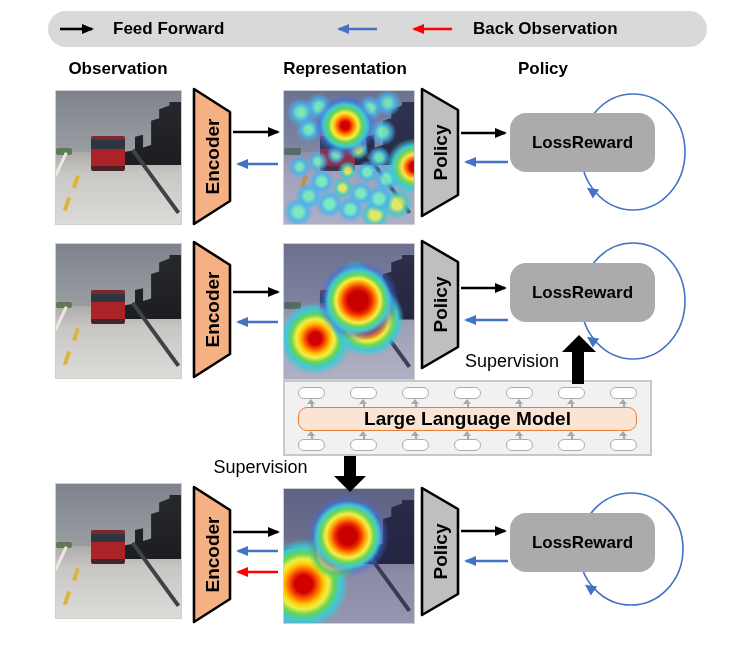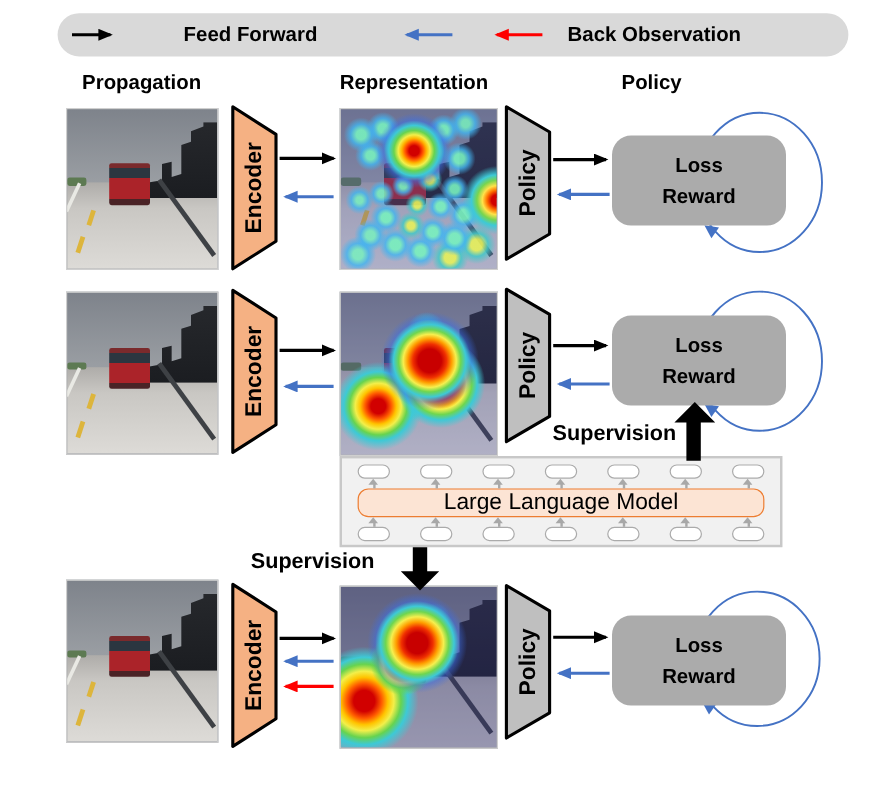--- a/index.html
+++ b/index.html
@@ -80,65 +80,65 @@
     radial-gradient(circle at 60% 20%,rgba(62,201,214,.75) 0 4%,rgba(60,110,230,0) 10%),
     radial-gradient(circle at 2% 88%,rgba(62,201,214,.7) 0 5%,rgba(60,110,230,0) 12%);}
 
   
   .trap{z-index:1;}
   .trap svg{position:absolute;left:0;top:0;}
   .trap-label{position:absolute;left:0;top:0;right:0;bottom:0;display:flex;align-items:center;justify-content:center;
               transform:rotate(-90deg);font-size:19px;font-weight:bold;white-space:nowrap;}
 
   
-  .loss-box{left:510px;width:145px;height:75px;background:#ABABAB;border-radius:16px;z-index:1;
-            display:flex;flex-direction:column;align-items:center;justify-content:center;
+  .loss-box{left:510px;width:145px;height:59px;background:#ABABAB;border-radius:16px;z-index:1;
+            display:flex;flex-direction:row;align-items:center;justify-content:center;
             font-size:17px;font-weight:bold;line-height:1.5;}
 
   
-  .supervision{font-size:18px;font-weight:bold;z-index:2;}
+  .supervision{font-size:18px;font-weight:normal;z-index:2;}
 
   
   .llm{left:283px;top:380px;width:369px;height:76px;background:#F1F1F1;border:2px solid #C8C8C8;
        box-sizing:border-box;z-index:1;display:flex;flex-direction:column;justify-content:space-between;
        padding:5px 13px;}
   .pill-row{display:flex;justify-content:space-between;}
   .pill{width:27px;height:12px;background:#ffffff;border:1.6px solid #ababab;border-radius:7px;box-sizing:border-box;}
   .arrow-row{display:flex;justify-content:space-between;height:8px;}
   .arow{width:27px;display:flex;justify-content:center;position:relative;}
   .upa{position:relative;width:9px;height:8px;}
   .upa::before{content:"";position:absolute;left:0;top:0;border-left:4.5px solid transparent;
                border-right:4.5px solid transparent;border-bottom:5px solid #a8a8a8;}
   .upa::after{content:"";position:absolute;left:3.5px;top:4px;width:2px;height:4px;background:#a8a8a8;}
   .llm-core{height:26px;background:#FCE4D4;border:1.8px solid #ED7D31;border-radius:9px;box-sizing:border-box;
-            display:flex;align-items:center;justify-content:center;font-size:19px;font-weight:normal;}
+            display:flex;align-items:center;justify-content:center;font-size:19px;font-weight:bold;}
 </style>
 </head>
 <body>
 
 <svg class="underlay" width="731" height="664">
   <g>
     <ellipse cx="633" cy="152" rx="52" ry="58" fill="none" stroke="#4472C4" stroke-width="1.6"></ellipse>
     <polygon points="0,-5.5 11,0 0,5.5" fill="#4472C4" transform="translate(596,194) rotate(215)"></polygon>
   </g>
   <g>
     <ellipse cx="633" cy="301" rx="52" ry="58" fill="none" stroke="#4472C4" stroke-width="1.6"></ellipse>
     <polygon points="0,-5.5 11,0 0,5.5" fill="#4472C4" transform="translate(596,343) rotate(215)"></polygon>
   </g>
   <g>
     <ellipse cx="631" cy="549" rx="52" ry="56" fill="none" stroke="#4472C4" stroke-width="1.6"></ellipse>
     <polygon points="0,-5.5 11,0 0,5.5" fill="#4472C4" transform="translate(594,591) rotate(215)"></polygon>
   </g>
 </svg>
 
 <div class="abs legend z1"></div>
-<div class="abs legend-label" style="left:113px;top:19px;margin-left:40px;">Feed Forward</div>
+<div class="abs legend-label" style="left:113px;top:19px;">Feed Forward</div>
 <div class="abs legend-label" style="left:473px;top:19px;">Back Observation</div>
 
-<div class="abs hdr" style="left:50px;top:59px;width:136px;">Propagation</div>
+<div class="abs hdr" style="left:50px;top:59px;width:136px;">Observation</div>
 <div class="abs hdr" style="left:272px;top:59px;width:146px;">Representation</div>
 <div class="abs hdr" style="left:503px;top:59px;width:80px;">Policy</div>
 
 <div class="abs scene" style="left:55px;top:90px;height:133px;">
   <div class="sky"></div>
   <div class="road"></div>
   <div class="grass"></div>
   <div class="curb"></div>
   <div class="bldg"></div>
   <div class="rline"></div>

